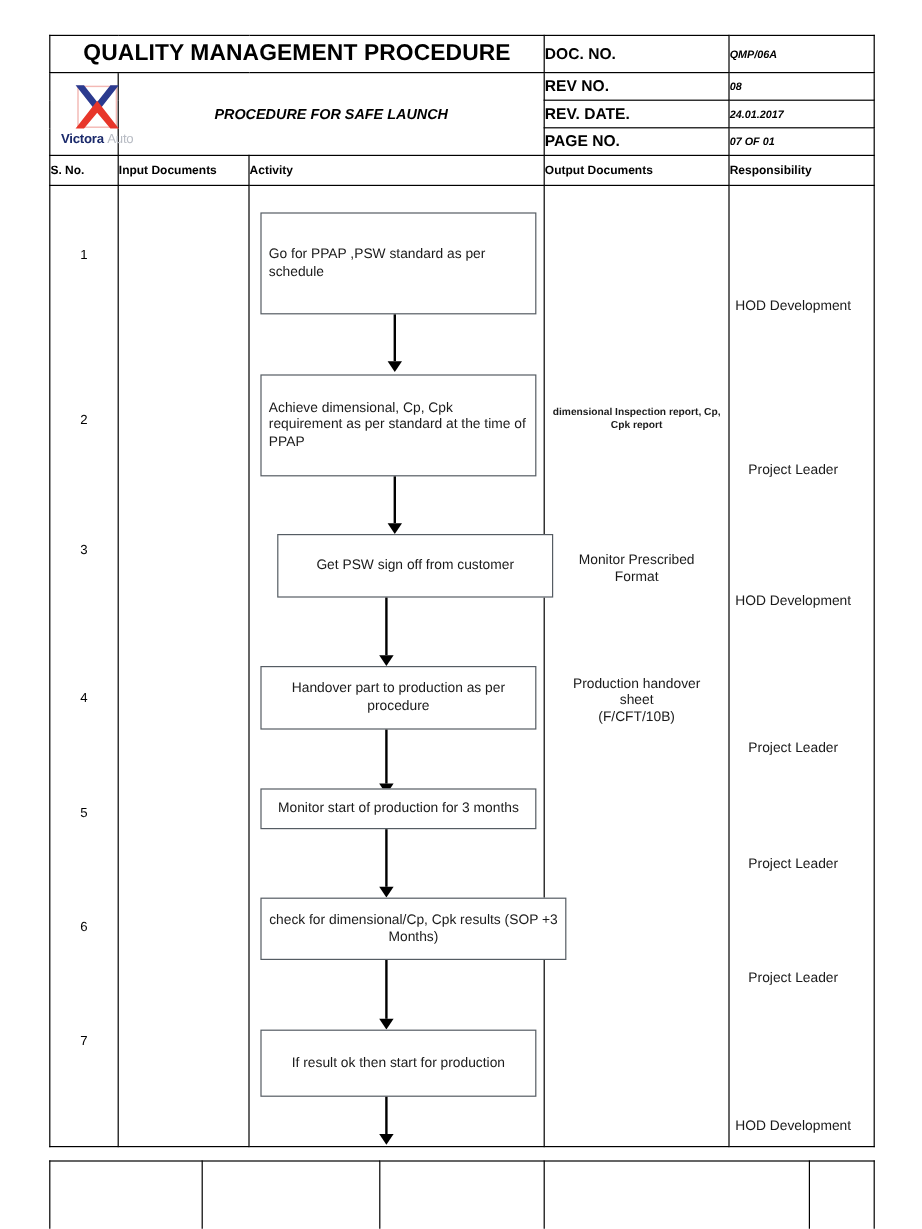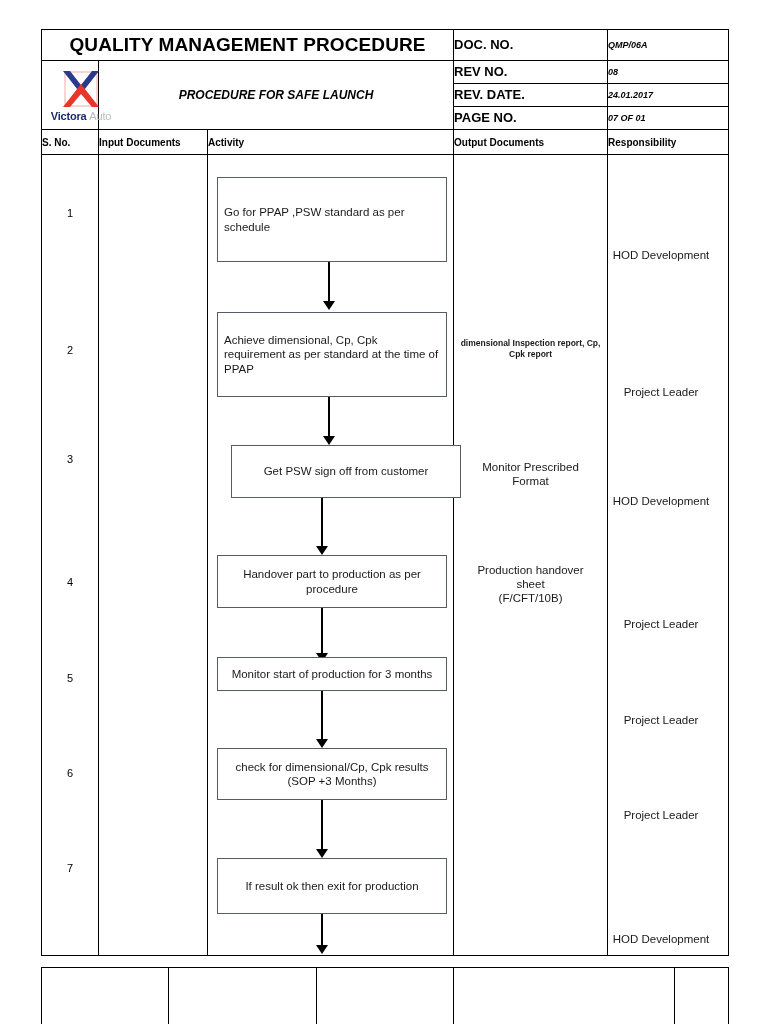--- a/index.html
+++ b/index.html
@@ -319,30 +319,30 @@
             </div>
 
             <div class="fbox center" style="left:9px; top:502px; width:230px; height:34px;">
               <span>Monitor start of production for 3 months</span>
             </div>
             <div class="arrow" style="left:107px; top:536px; height:57px;">
               <div class="stem" style="height:48px;"></div>
               <div class="head" style="top:48px;"></div>
             </div>
 
-            <div class="fbox center" style="left:9px; top:593px; width:230px; height:52px;">
+            <div class="fbox center" style="left:9px; top:593px; width:255px; height:52px;">
               <span>check for dimensional/Cp, Cpk results (SOP +3 Months)</span>
             </div>
             <div class="arrow" style="left:107px; top:645px; height:58px;">
               <div class="stem" style="height:49px;"></div>
               <div class="head" style="top:49px;"></div>
             </div>
 
             <div class="fbox center" style="left:9px; top:703px; width:230px; height:56px;">
-              <span>If result ok then exit for production</span>
+              <span>If result ok then start for production</span>
             </div>
             <div class="arrow" style="left:107px; top:759px; height:40px;">
               <div class="stem" style="height:31px;"></div>
               <div class="head" style="top:31px;"></div>
             </div>
 
           </div>
         </td>
 
         <td class="body-cell">

